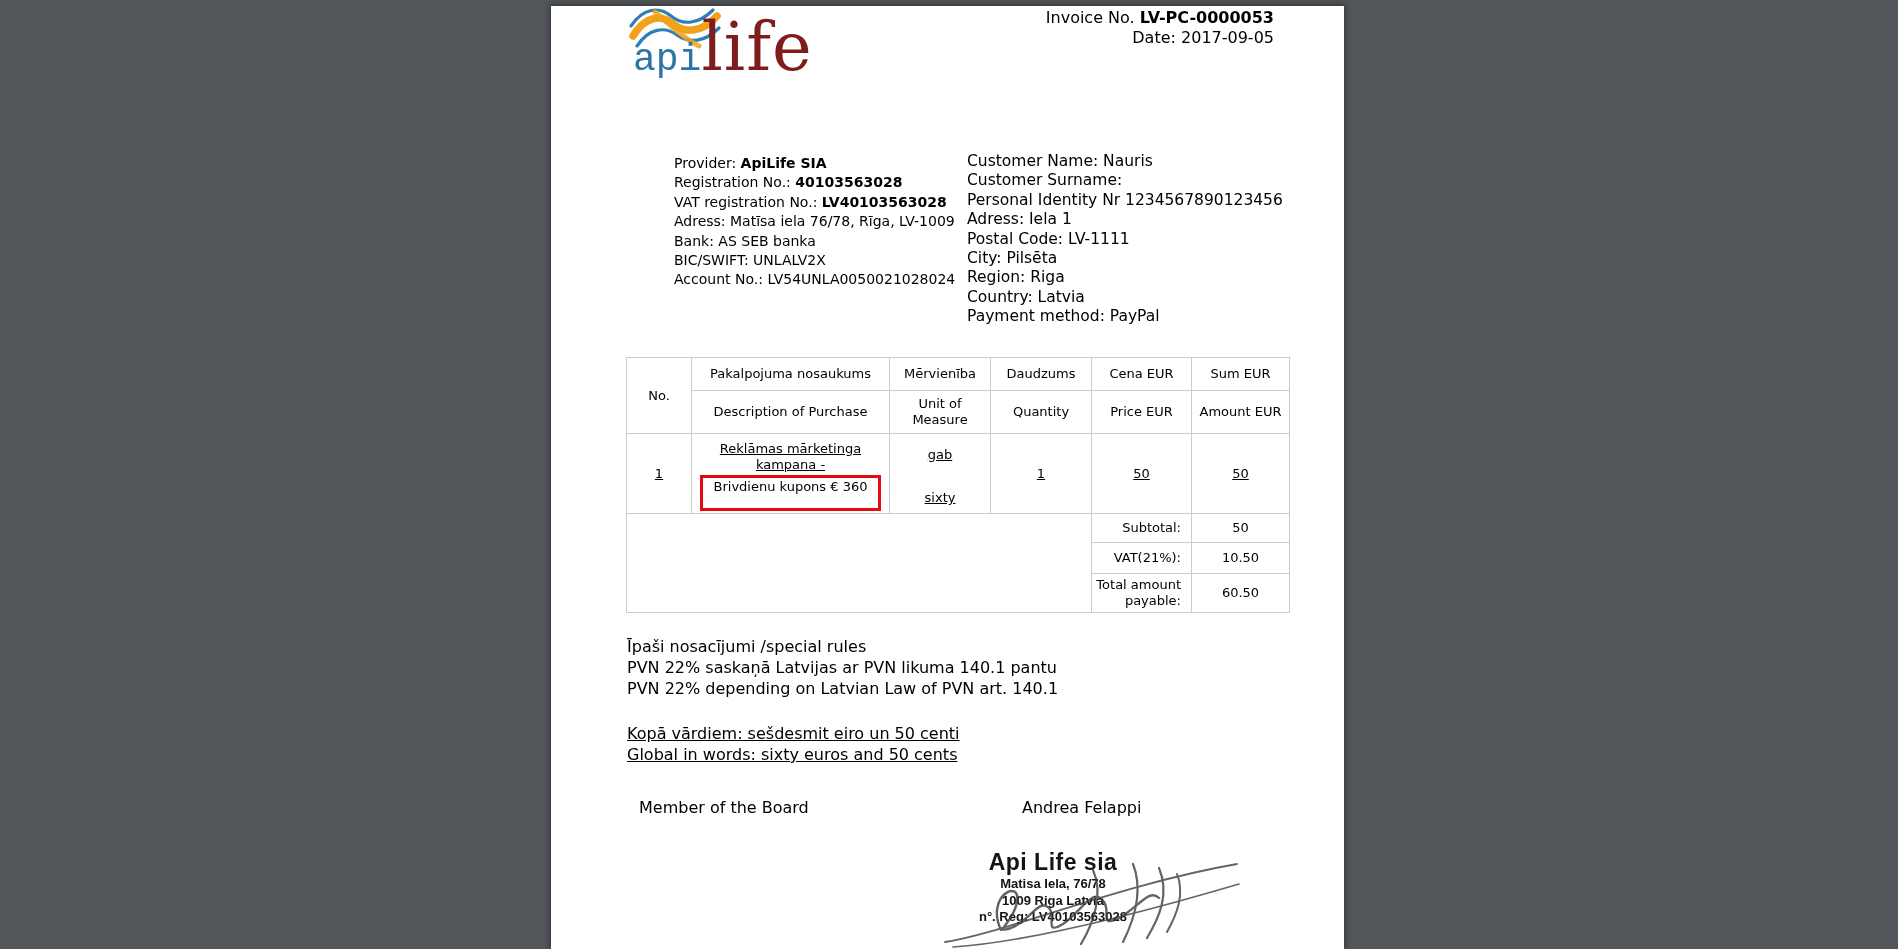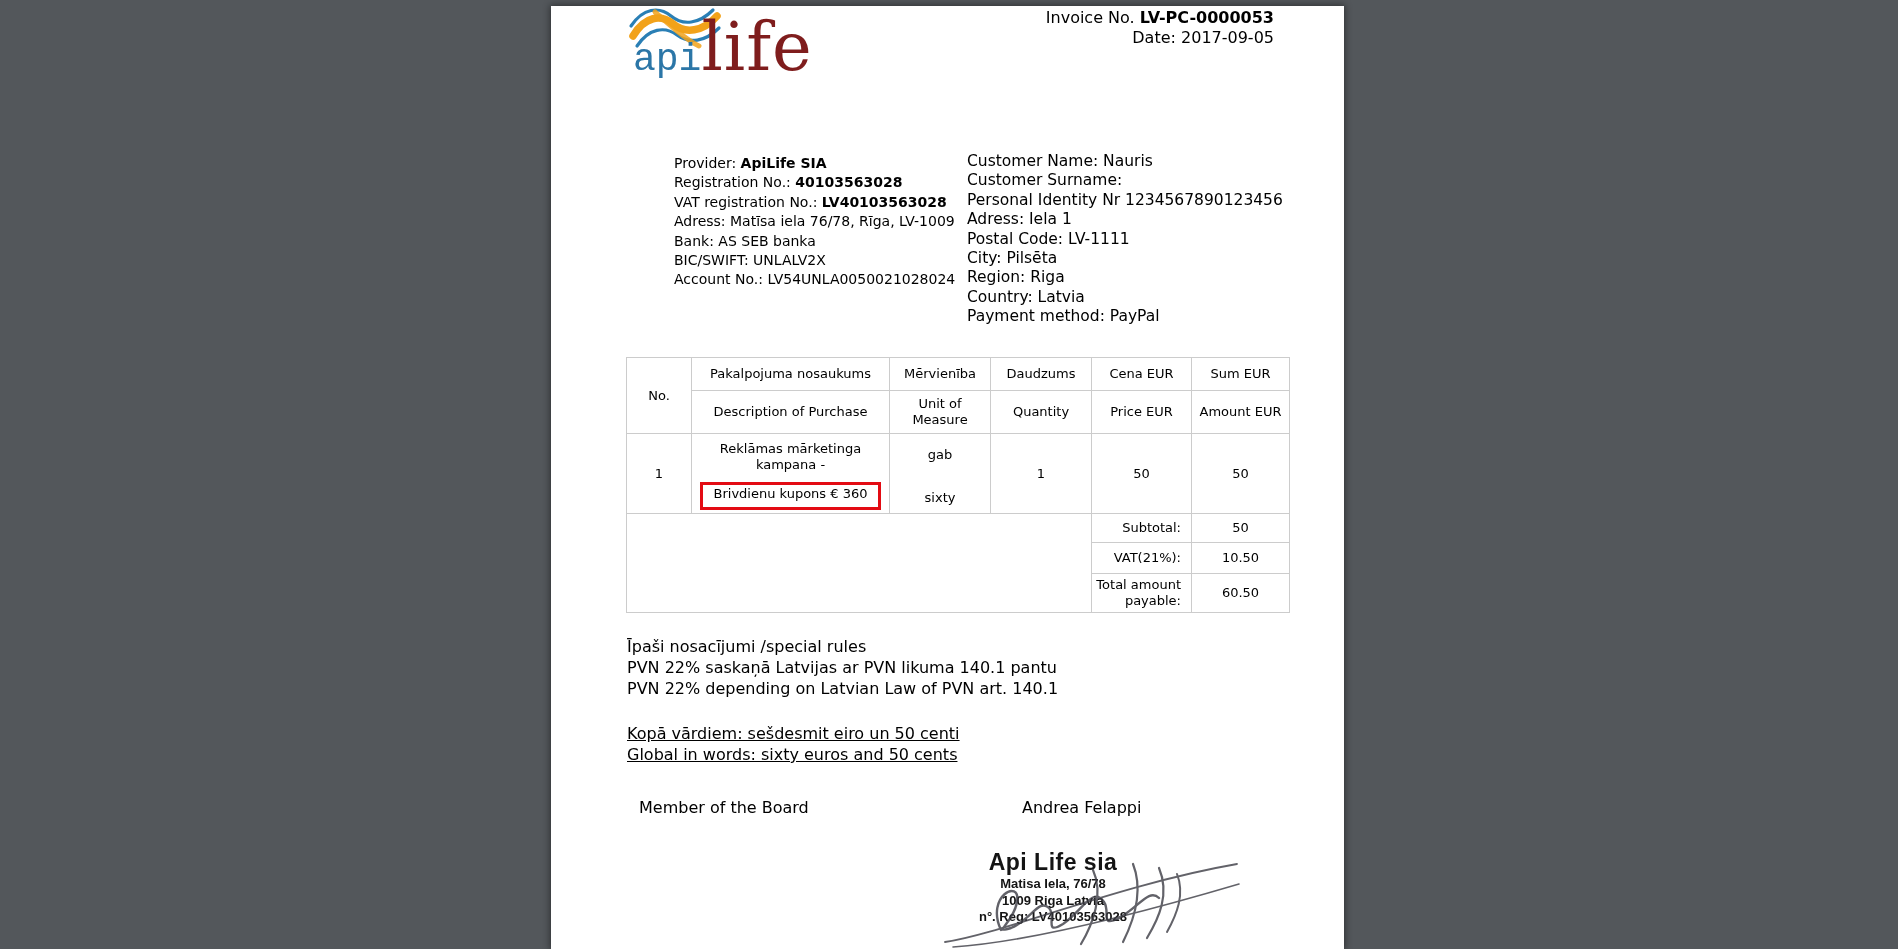--- a/index.html
+++ b/index.html
@@ -28,26 +28,26 @@
   .invoice-meta b { font-weight:bold; }
   
   .provider { position:absolute; left:80px; top:148px; font-size:14px; line-height:19.4px;margin-left:43px; }
   .customer { position:absolute; left:416px; top:146px; font-size:15.5px; line-height:19.4px; }
   .provider b, .customer b { font-weight:bold; }
   
   .inv-table { position:absolute; left:75px; top:351px; border-collapse:collapse; table-layout:fixed; width:663px; font-size:13px; }
   .inv-table td { border:1px solid #ccc; text-align:center; vertical-align:middle; padding:0; line-height:16px; }
   .r-h1 td { height:33px; }
   .r-h2 td { height:43px; }
-  .r-data td { height:80px; }
+  .r-data td { height:80px;text-decoration:underline; }
   .cell-desc { vertical-align:top !important; padding-top:7px !important; }
   .cell-unit { vertical-align:top !important; }
   .cell-unit .u1 { margin-top:13px; }
   .cell-unit .u2 { margin-top:27px; }
-  .redbox { display:inline-block; border:3px solid #e30b13; padding:1px 11px 5px; margin-top:9px; }
+  .redbox { display:inline-block; border:3px solid #e30b13; padding:1px 11px 13px; margin-top:2px; }
   .r-tot1 td { height:29px; }
   .r-tot2 td { height:31px; }
   .r-tot3 td { height:39px; }
   .cell-tlabel { text-align:right !important; padding-right:10px !important; }
   
   .special { position:absolute; left:76px; top:630px; font-size:16px; line-height:21px; }
   .words   { position:absolute; left:76px; top:717px; font-size:16px; line-height:21px;text-decoration:underline; }
   .member  { position:absolute; left:88px;  top:792px; font-size:16px; }
   .felappi { position:absolute; left:471px; top:792px; font-size:16px; }
   

